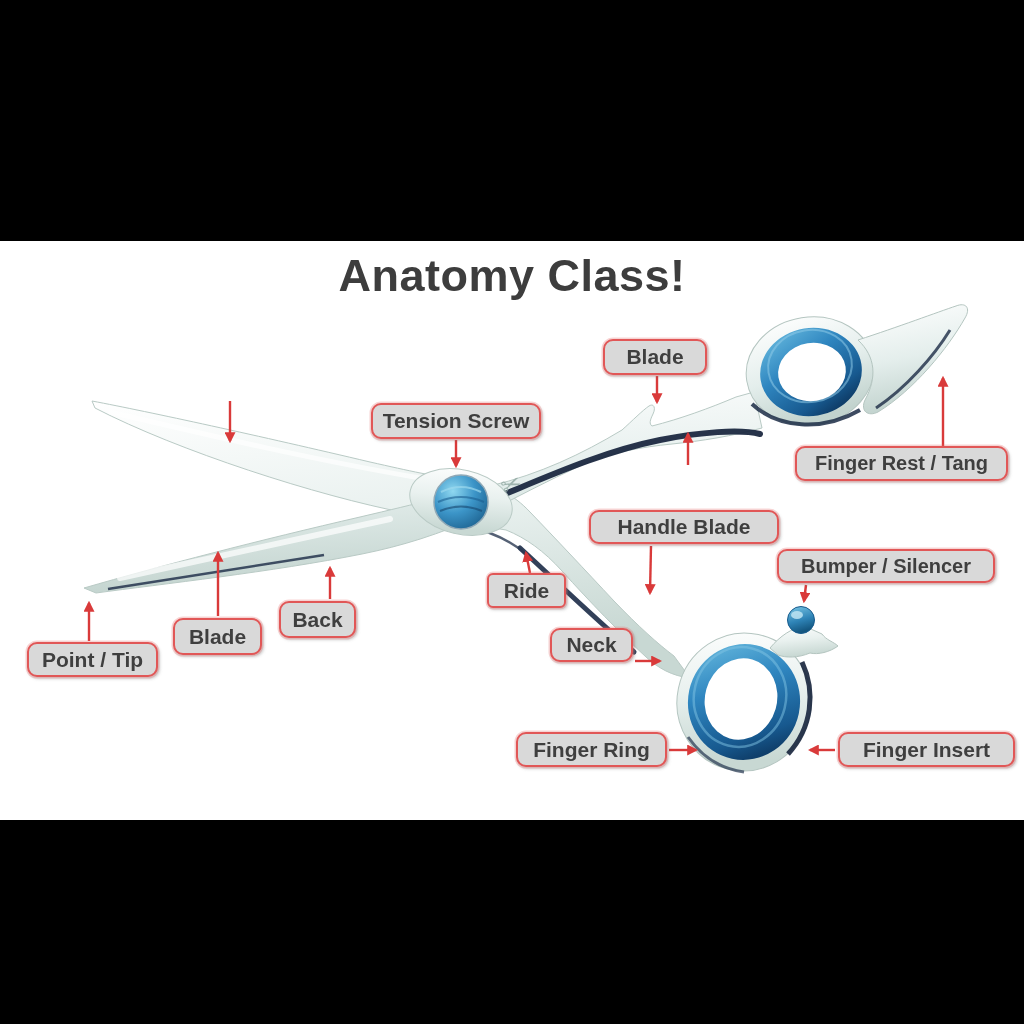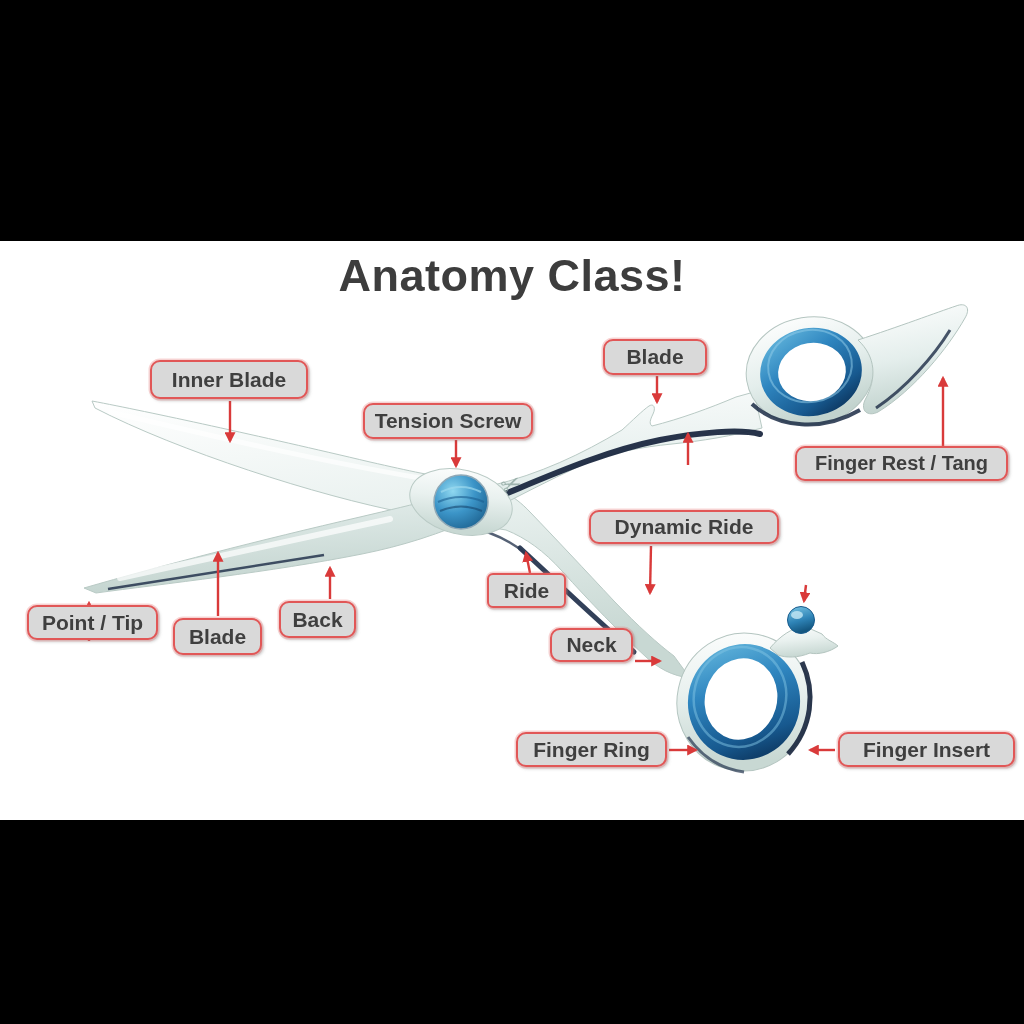--- a/index.html
+++ b/index.html
@@ -134,25 +134,25 @@
       <line x1="806" y1="585" x2="804" y2="601" marker-end="url(#ah)"></line>
       <line x1="635" y1="661" x2="660" y2="661" marker-end="url(#ah)"></line>
       <line x1="669" y1="750" x2="696" y2="750" marker-end="url(#ah)"></line>
       <line x1="835" y1="750" x2="810" y2="750" marker-end="url(#ah)"></line>
       <line x1="89" y1="641" x2="89" y2="603" marker-end="url(#ah)"></line>
       <line x1="218" y1="616" x2="218" y2="553" marker-end="url(#ah)"></line>
       <line x1="330" y1="599" x2="330" y2="568" marker-end="url(#ah)"></line>
     </g>
   </svg>
 
-  <div class="label" style="left:150px;top:360px;width:158px;height:39px;">Inner Blade</div>
-  <div class="label" style="left:363px;top:403px;width:170px;height:36px;">Tension Screw</div>
+  <div class="label" style="left:371px;top:403px;width:170px;height:36px;">Tension Screw</div>
   <div class="label" style="left:603px;top:339px;width:104px;height:36px;">Blade</div>
   <div class="label" style="left:795px;top:446px;width:213px;height:35px;font-size:20px;">Finger Rest / Tang</div>
-  <div class="label" style="left:589px;top:510px;width:190px;height:34px;">Dynamic Ride</div>
+  <div class="label" style="left:589px;top:510px;width:190px;height:34px;">Handle Blade</div>
   <div class="label" style="left:487px;top:573px;width:79px;height:35px;border-radius:6px;">Ride</div>
+  <div class="label" style="left:777px;top:549px;width:218px;height:34px;font-size:20px;">Bumper / Silencer</div>
   <div class="label" style="left:550px;top:628px;width:83px;height:34px;">Neck</div>
   <div class="label" style="left:838px;top:732px;width:177px;height:35px;">Finger Insert</div>
   <div class="label" style="left:516px;top:732px;width:151px;height:35px;">Finger Ring</div>
-  <div class="label" style="left:27px;top:605px;width:131px;height:35px;">Point / Tip</div>
+  <div class="label" style="left:27px;top:642px;width:131px;height:35px;">Point / Tip</div>
   <div class="label" style="left:173px;top:618px;width:89px;height:37px;">Blade</div>
   <div class="label" style="left:279px;top:601px;width:77px;height:37px;">Back</div>
 </div>
 
 </body></html>

